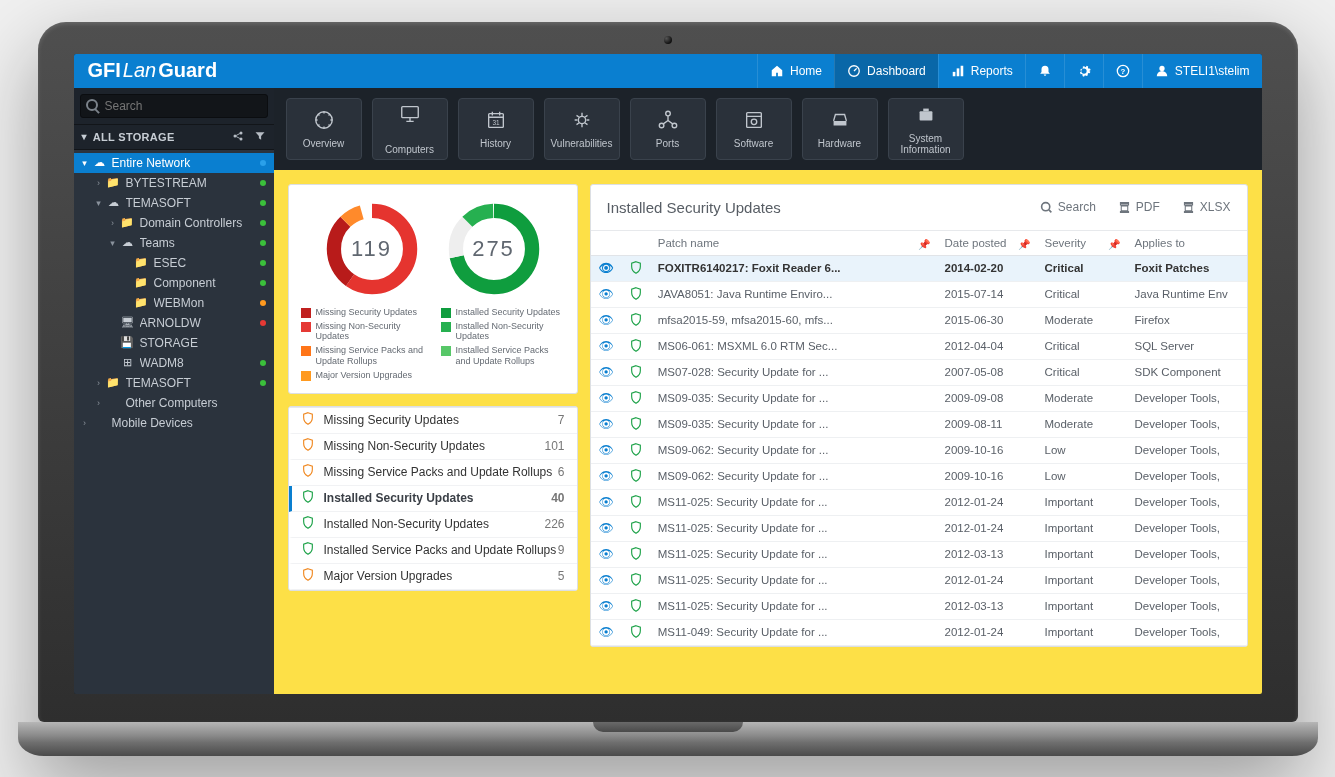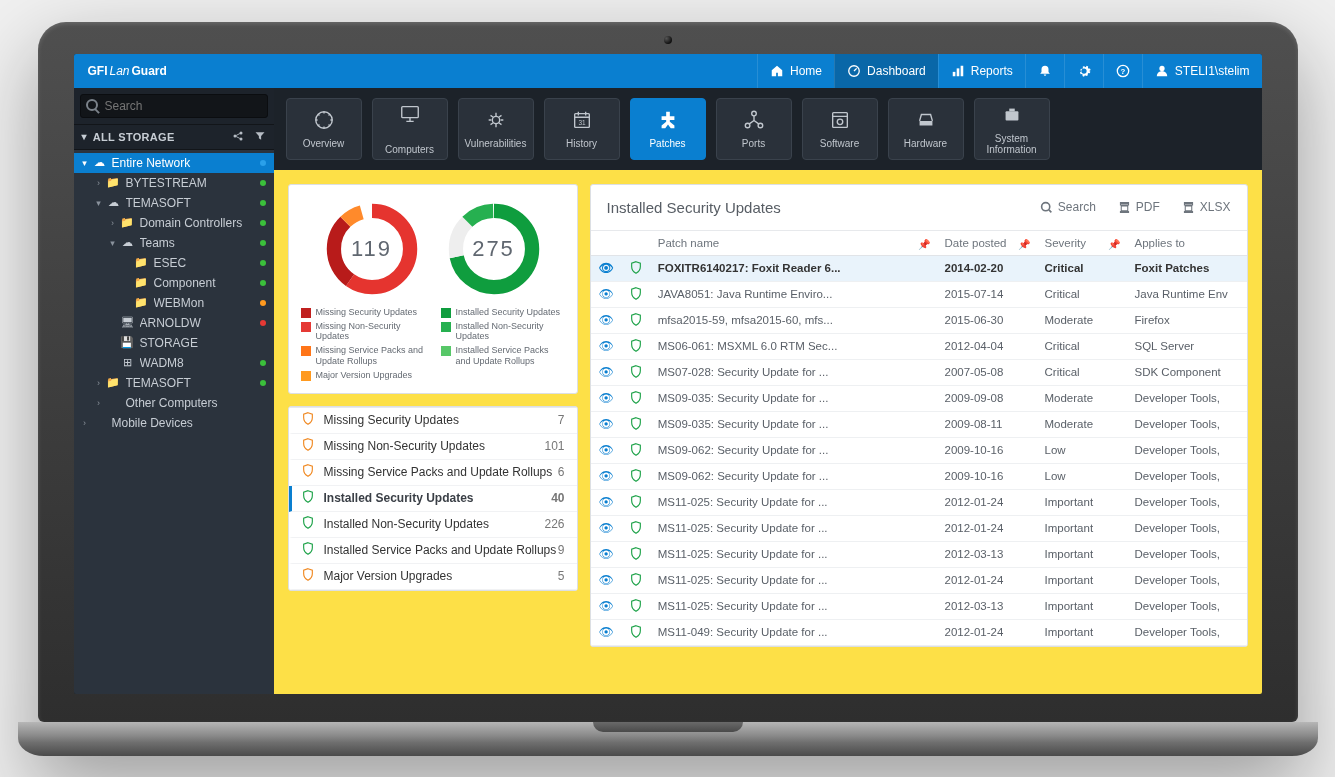--- a/index.html
+++ b/index.html
@@ -59,21 +59,21 @@
   .topnav {
     height:34px;
     background:#0a7fd0;
     display:flex;
     align-items:center;
     color:#fff;
     flex:0 0 auto;
   }
   .brand {
     padding:0 14px;
-    font-size:12px;
+    font-size:20px;
     font-weight:700;
     display:flex;
     gap:2px;
     align-items:baseline;
   }
   .brand .light { font-weight:300;font-style:italic; }
   .topnav .spacer { flex:1; }
   .navbtn {
     height:34px;
     padding:0 12px;
@@ -467,43 +467,35 @@
                   <svg width="22" height="22" viewBox="0 0 24 24" fill="none" stroke="currentColor" stroke-width="1.5">
                     <rect x="3" y="4" width="18" height="12" rx="1"></rect>
                     <path d="M8 20h8M12 16v4"></path>
                   </svg>
                 </div>
                 <div style="text-align:center;white-space:pre-line;line-height:1.1;margin-top:12px;">Computers</div>
               </div>
               <div class="tile">
                 <div class="ticon">
                   <svg width="22" height="22" viewBox="0 0 24 24" fill="none" stroke="currentColor" stroke-width="1.5">
-                    <circle cx="12" cy="12" r="4"></circle>
-                    <path d="M12 4v4M12 16v4M6 7l3 2M18 7l-3 2M6 17l3-2M18 17l-3-2M4 12h3M17 12h3"></path>
-                  </svg>
-                </div>
-                <div style="text-align:center;white-space:pre-line;line-height:1.1;">Vulnerabilities</div>
+                    <rect x="4" y="5" width="16" height="15" rx="1"></rect>
+                    <path d="M4 9h16M8 3v4M16 3v4"></path>
+                    <text x="12" y="17" text-anchor="middle" font-size="7" fill="currentColor" stroke="none">31</text>
+                  </svg>
+                </div>
+                <div style="text-align:center;white-space:pre-line;line-height:1.1;">History</div>
               </div>
               <div class="tile">
                 <div class="ticon">
                   <svg width="22" height="22" viewBox="0 0 24 24" fill="none" stroke="currentColor" stroke-width="1.5">
-                    <rect x="4" y="5" width="16" height="15" rx="1"></rect>
-                    <path d="M4 9h16M8 3v4M16 3v4"></path>
-                    <text x="12" y="17" text-anchor="middle" font-size="7" fill="currentColor" stroke="none">31</text>
-                  </svg>
-                </div>
-                <div style="text-align:center;white-space:pre-line;line-height:1.1;">History</div>
-              </div>
-              <div class="tile active">
-                <div class="ticon">
-                  <svg width="22" height="22" viewBox="0 0 24 24" fill="currentColor">
-                    <path d="M10 3h4v5h5v4h-5v2l5 4v3h-4l-3-4-3 4H5v-3l5-4v-2H5V8h5z"></path>
-                  </svg>
-                </div>
-                <div style="text-align:center;white-space:pre-line;line-height:1.1;">Patches</div>
+                    <circle cx="12" cy="12" r="4"></circle>
+                    <path d="M12 4v4M12 16v4M6 7l3 2M18 7l-3 2M6 17l3-2M18 17l-3-2M4 12h3M17 12h3"></path>
+                  </svg>
+                </div>
+                <div style="text-align:center;white-space:pre-line;line-height:1.1;">Vulnerabilities</div>
               </div>
               <div class="tile">
                 <div class="ticon">
                   <svg width="22" height="22" viewBox="0 0 24 24" fill="none" stroke="currentColor" stroke-width="1.5">
                     <circle cx="12" cy="5" r="2.5"></circle>
                     <circle cx="5" cy="18" r="2.5"></circle>
                     <circle cx="19" cy="18" r="2.5"></circle>
                     <path d="M12 7.5v5M12 12.5l-5.5 4M12 12.5l5.5 4"></path>
                   </svg>
                 </div>

